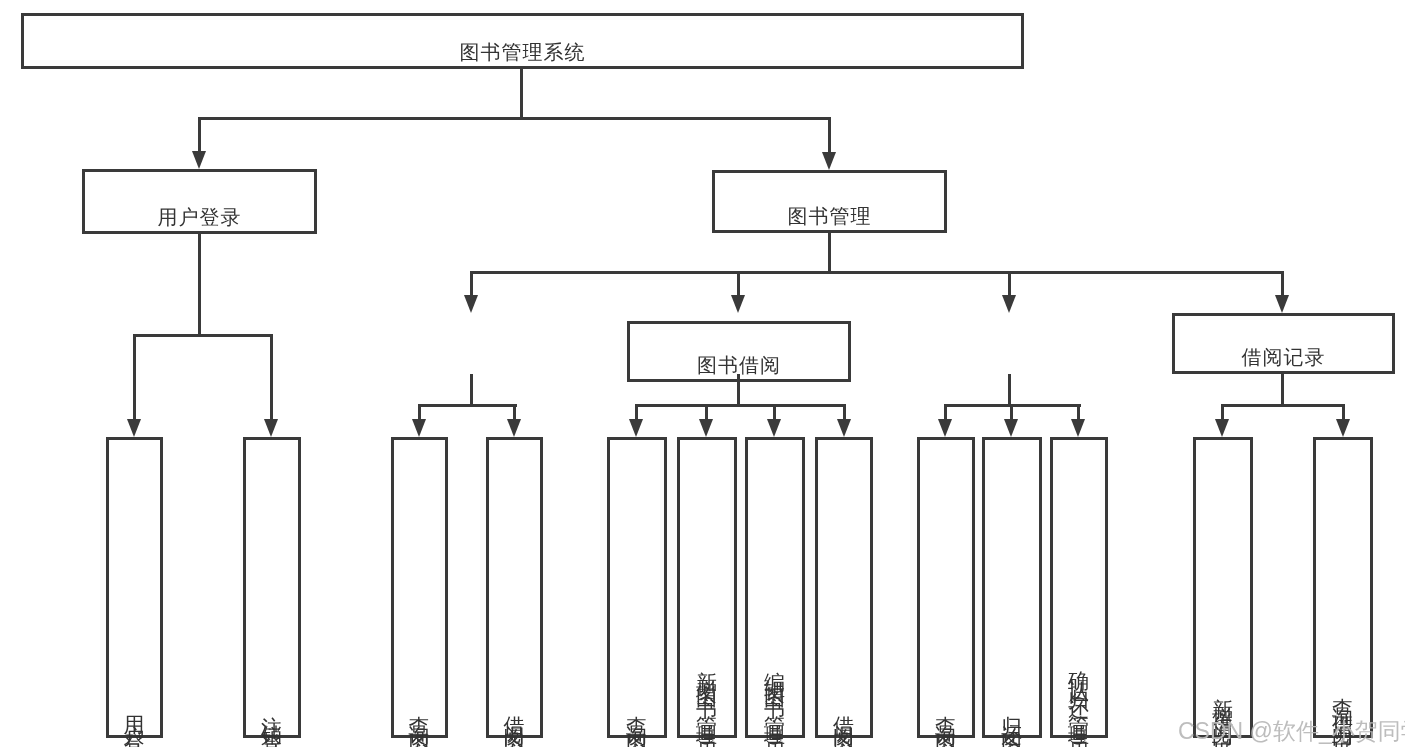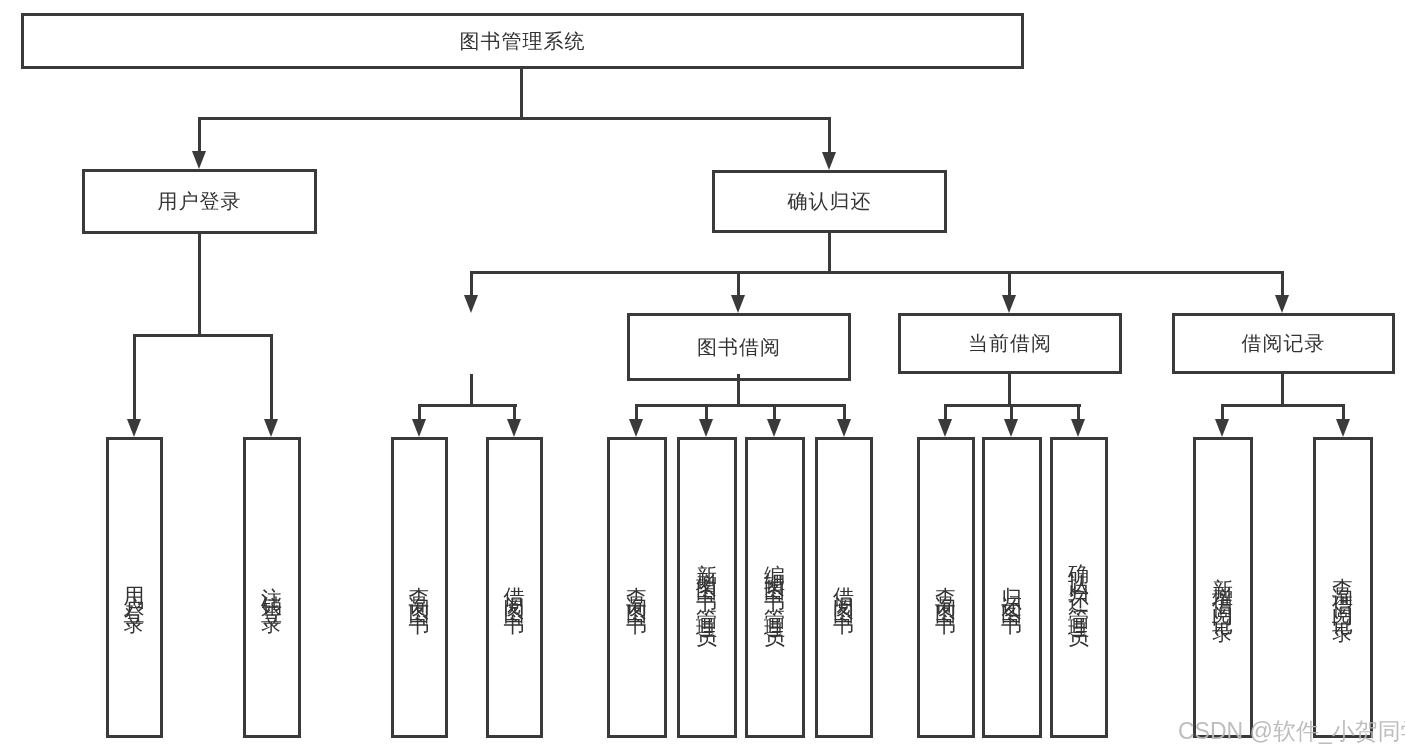--- a/index.html
+++ b/index.html
@@ -10,21 +10,21 @@
     height: 747px;
     background: #ffffff;
     overflow: hidden;
   }
   .node {
     position: absolute;
     box-sizing: border-box;
     border: 3px solid #3a3a3a;
     background: #ffffff;
     display: flex;
-    align-items: center;
+    align-items: flex-end;
     justify-content: center;
     color: #333333;
   }
   .hnode { font-size: 20px; letter-spacing: 1px; }
   .vbox { }
   .vtext {
     writing-mode: vertical-rl;
     text-orientation: mixed;
     letter-spacing: 9px;
     font-size: 21px;
@@ -67,46 +67,43 @@
   <div class="hline" style="left:198px; top:117px; width:633px;"></div>
   <div class="vline" style="left:198px; top:117px; height:34px;"></div>
   <div class="arrowhead" style="left:192px; top:151px;"></div>
   <div class="vline" style="left:828px; top:117px; height:35px;"></div>
   <div class="arrowhead" style="left:822px; top:152px;"></div>
 
   <div class="node hnode" style="left:82px; top:169px; width:235px; height:65px;">
     <span>用户登录</span>
   </div>
   <div class="node hnode" style="left:712px; top:170px; width:235px; height:63px;">
-    <span>确认归还</span>
+    <span>图书管理</span>
   </div>
 
   <div class="vline" style="left:198px; top:234px; height:101px;"></div>
   <div class="hline" style="left:133px; top:334px; width:140px;"></div>
   <div class="vline" style="left:133px; top:334px; height:85px;"></div>
   <div class="arrowhead" style="left:127px; top:419px;"></div>
   <div class="vline" style="left:270px; top:334px; height:85px;"></div>
   <div class="arrowhead" style="left:264px; top:419px;"></div>
 
   <div class="vline" style="left:828px; top:233px; height:41px;"></div>
   <div class="hline" style="left:470px; top:271px; width:814px;"></div>
   <div class="vline" style="left:470px; top:271px; height:24px;"></div>
   <div class="arrowhead" style="left:464px; top:295px;"></div>
   <div class="vline" style="left:737px; top:271px; height:24px;"></div>
   <div class="arrowhead" style="left:731px; top:295px;"></div>
   <div class="vline" style="left:1008px; top:271px; height:24px;"></div>
   <div class="arrowhead" style="left:1002px; top:295px;"></div>
   <div class="vline" style="left:1281px; top:271px; height:24px;"></div>
   <div class="arrowhead" style="left:1275px; top:295px;"></div>
 
-  <div class="node hnode" style="left:627px; top:313px; width:224px; height:68px;">
+  <div class="node hnode" style="left:627px; top:321px; width:224px; height:61px;">
     <span>图书借阅</span>
-  </div>
-  <div class="node hnode" style="left:898px; top:313px; width:224px; height:61px;">
-    <span>当前借阅</span>
   </div>
   <div class="node hnode" style="left:1172px; top:313px; width:223px; height:61px;">
     <span>借阅记录</span>
   </div>
 
   <div class="vline" style="left:470px; top:374px; height:33px;"></div>
   <div class="hline" style="left:418px; top:404px; width:99px;"></div>
   <div class="vline" style="left:418px; top:404px; height:15px;"></div>
   <div class="arrowhead" style="left:412px; top:419px;"></div>
   <div class="vline" style="left:513px; top:404px; height:15px;"></div>

